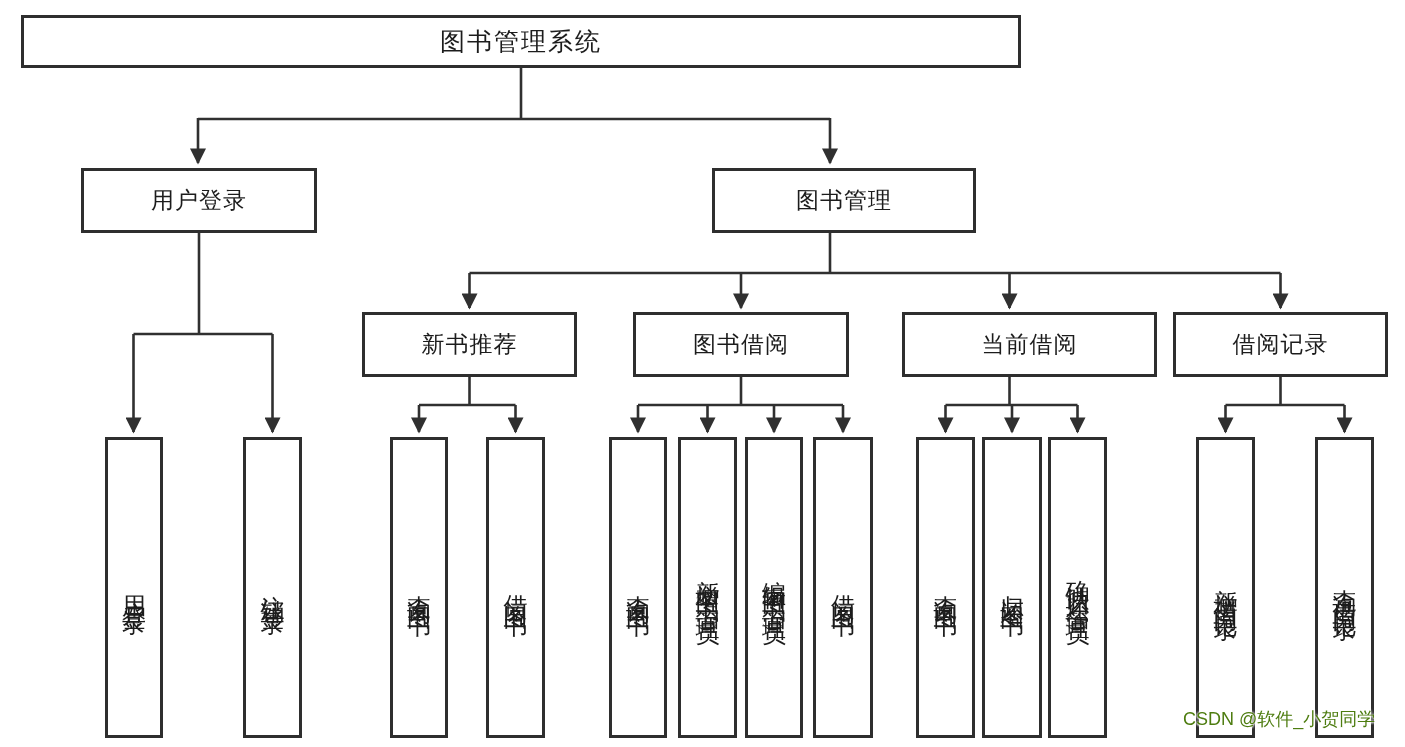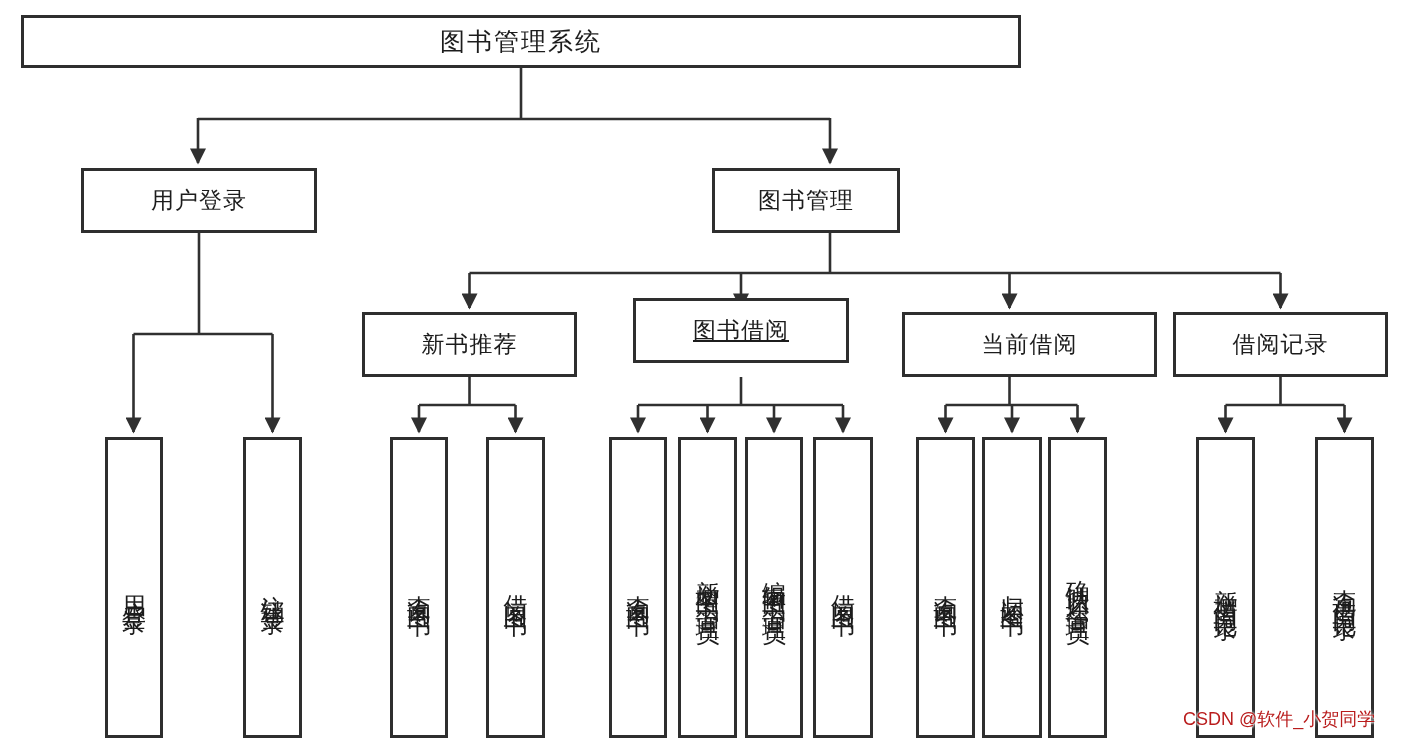--- a/index.html
+++ b/index.html
@@ -49,21 +49,21 @@
     font-size: 24px;
     letter-spacing: 6px;
     line-height: 1;
     white-space: nowrap;
   }
   .watermark {
     position: absolute;
     left: 1183px;
     top: 707px;
     font-size: 18px;
-    color: #b91c1c;
+    color: #4d7c0f;
     white-space: nowrap;
     text-shadow: 0 0 3px #ffffff, 0 0 3px #ffffff, 0 1px 2px #ffffff;
     z-index: 10;
   }
 </style>
 </head>
 <body>
 
 <div class="canvas">
 
@@ -117,28 +117,28 @@
     </g>
   </svg>
 
   <div class="node root h-label" style="left:21px; top:15px; width:1000px; height:53px;text-align:right;">
     <span>图书管理系统</span>
   </div>
 
   <div class="node h-label" style="left:81px; top:168px; width:236px; height:65px;">
     <span>用户登录</span>
   </div>
-  <div class="node h-label" style="left:712px; top:168px; width:188px; height:65px;">
+  <div class="node h-label" style="left:712px; top:168px; width:264px; height:65px;">
     <span>图书管理</span>
   </div>
 
   <div class="node h-label" style="left:362px; top:312px; width:215px; height:65px;">
     <span>新书推荐</span>
   </div>
-  <div class="node h-label" style="left:633px; top:298px; width:216px; height:65px;text-decoration:underline;">
+  <div class="node h-label" style="left:633px; top:312px; width:216px; height:65px;">
     <span>图书借阅</span>
   </div>
   <div class="node h-label" style="left:902px; top:312px; width:255px; height:65px;">
     <span>当前借阅</span>
   </div>
   <div class="node h-label" style="left:1173px; top:312px; width:215px; height:65px;text-align:center;">
     <span>借阅记录</span>
   </div>
 
   <div class="node leaf" style="left:105px; top:437px; width:58px; height:301px;">

